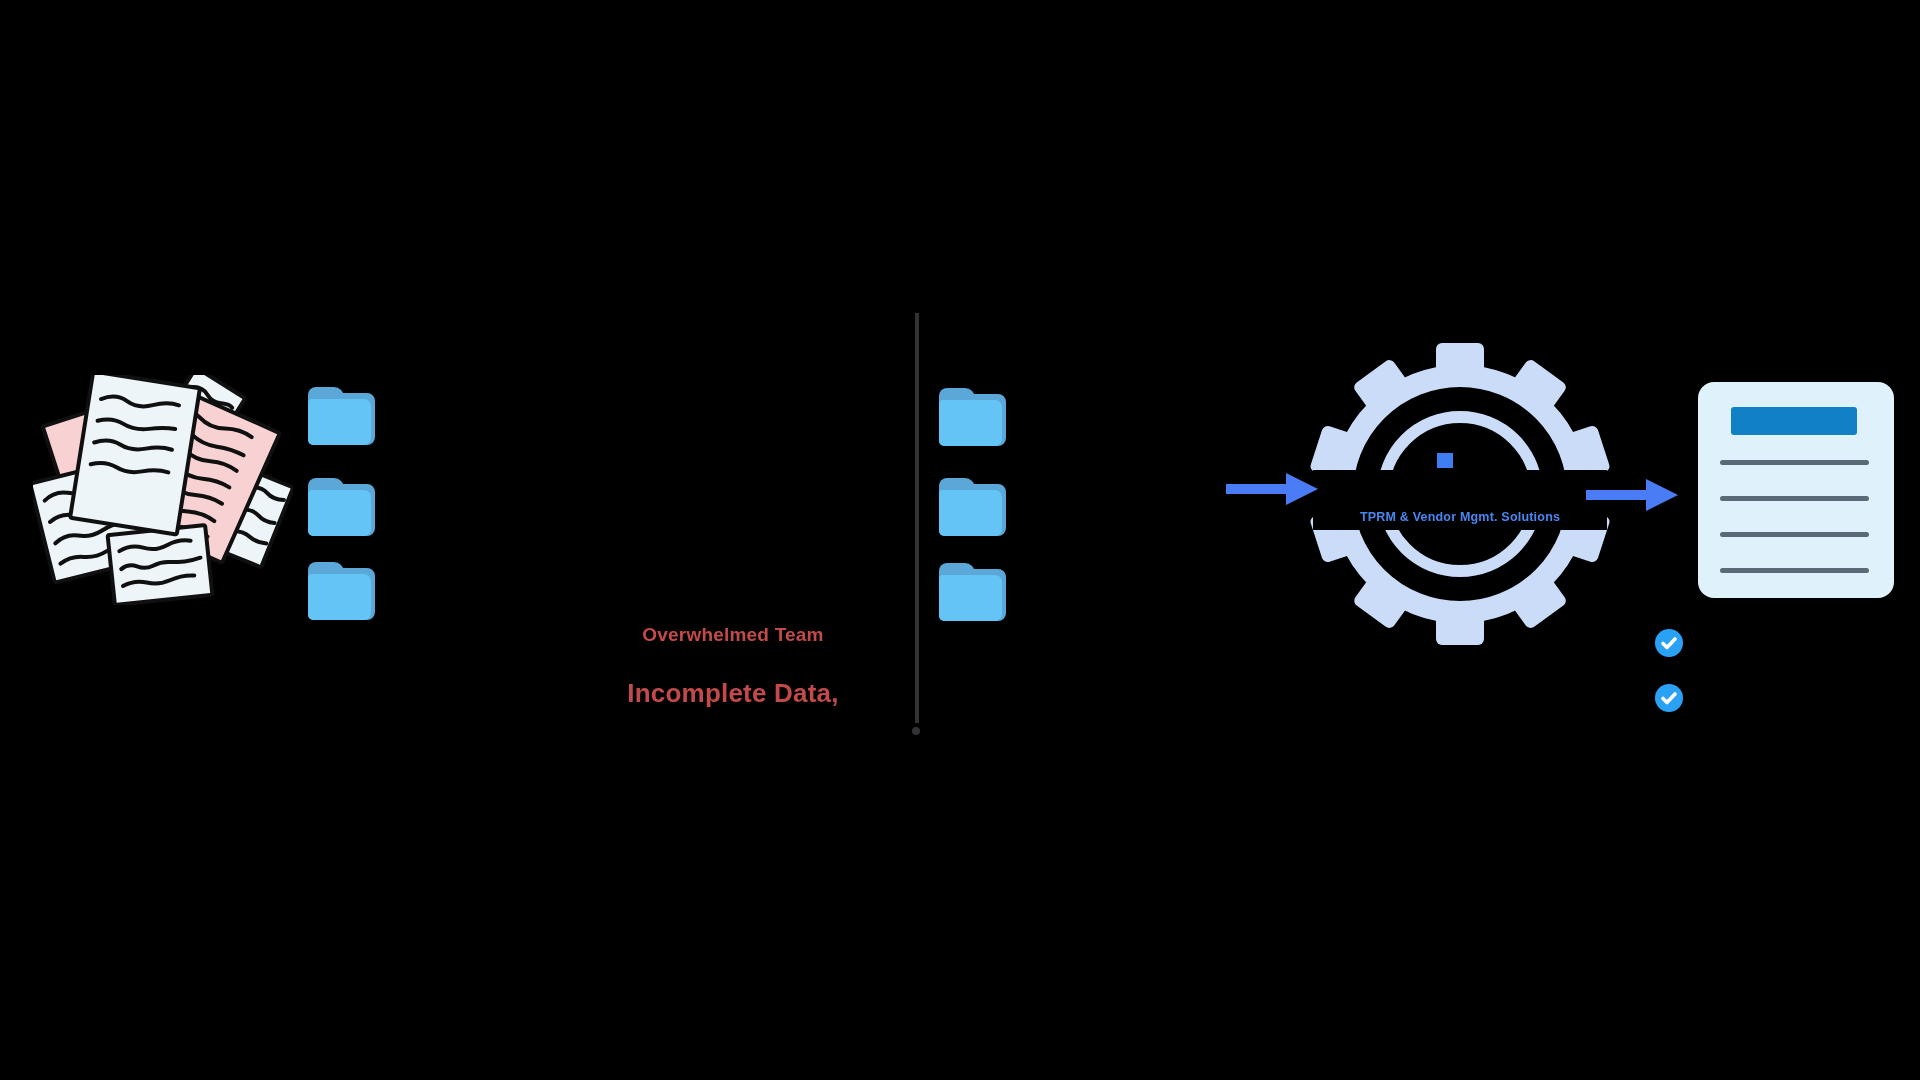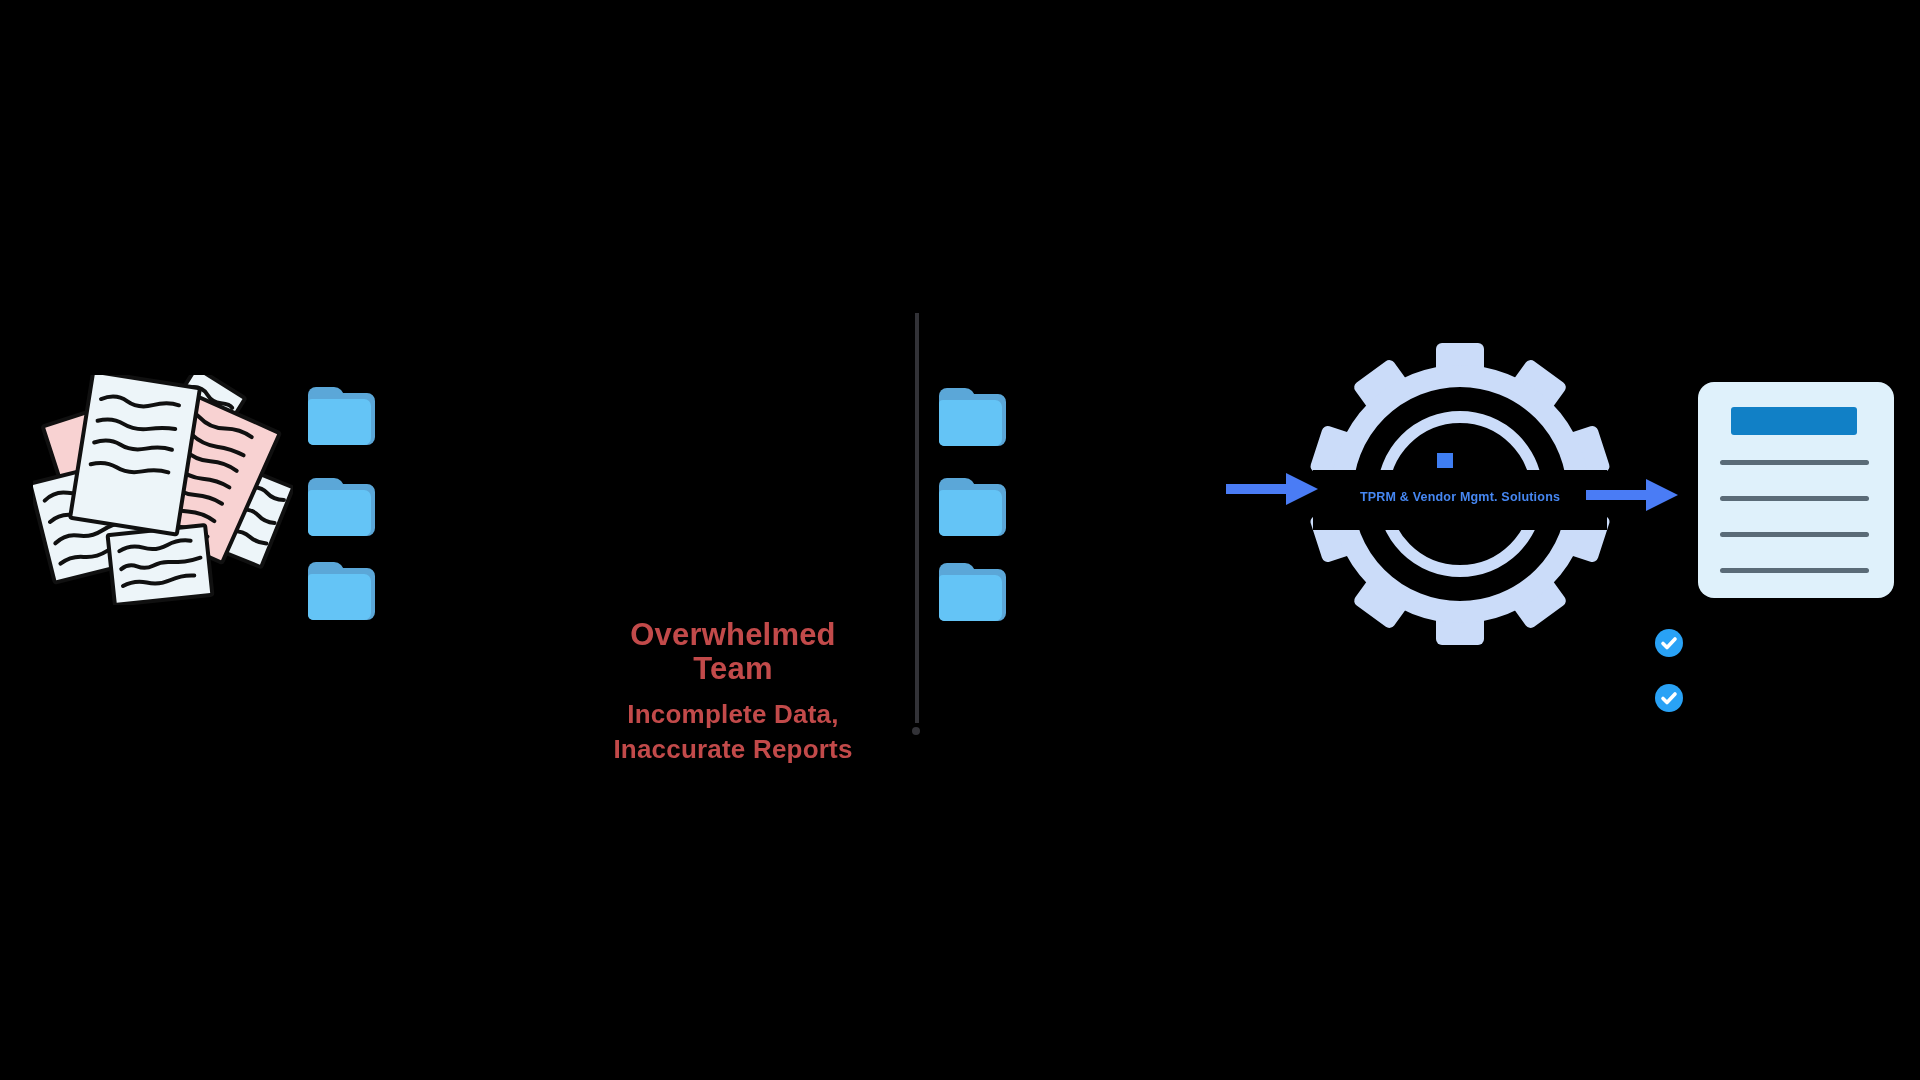--- a/index.html
+++ b/index.html
@@ -4,39 +4,39 @@
 <style>
   html,body{margin:0;padding:0;background:#000;}
   .canvas{position:relative;width:1920px;height:1080px;background:#000000;overflow:hidden;
           font-family:"Liberation Sans", sans-serif;}
   .abs{position:absolute;}
 
   
   .caption{position:absolute;text-align:center;color:#C24A4A;font-weight:700;}
   .cap-left{left:60px;top:620px;width:235px;font-size:25px;line-height:32.5px;letter-spacing:.3px;}
   .cap-mid{left:600px;top:618px;width:266px;font-size:26px;line-height:35px;letter-spacing:.2px;}
-  .cap-mid .headline{font-size:31px;line-height:34px;margin-bottom:11px;}
+  .cap-mid .headline{font-size:19px;line-height:34px;margin-bottom:24px;}
 
   
   .divider{position:absolute;left:915px;top:313px;width:4px;height:410px;background:#323237;}
   .divider-dot{position:absolute;left:912px;top:727px;width:8px;height:8px;border-radius:50%;background:#323237;}
 
   
   .folder{position:absolute;width:67px;height:58px;}
   .folder .back{position:absolute;left:0;top:6px;width:67px;height:52px;background:#5BA7D8;border-radius:5px 8px 8px 6px;}
   .folder .tab{position:absolute;left:0;top:0;width:36px;height:18px;background:#5BA7D8;border-radius:8px 10px 0 0;}
   .folder .front{position:absolute;left:0;top:12px;width:63px;height:46px;background:#64C4F6;border-radius:4px 7px 7px 5px;}
 
   
   .report{position:absolute;left:1698px;top:382px;width:196px;height:216px;background:#DFF1FB;border-radius:16px;}
   .report .header{position:absolute;left:33px;top:25px;width:126px;height:28px;background:#1180C6;border-radius:3px;}
   .report .line{position:absolute;left:22px;width:149px;height:5px;background:#5A6B77;border-radius:3px;}
 
   
-  .gear-label{position:absolute;left:1330px;top:490px;width:260px;text-align:center;
+  .gear-label{position:absolute;left:1330px;top:510px;width:260px;text-align:center;
               font-size:12.5px;line-height:14px;font-weight:700;color:#4687F2;letter-spacing:.2px;}
 </style>
 </head>
 <body>
 
 <div class="canvas">
 
   <svg class="abs" style="left:33px;top:375px" width="260" height="230" viewBox="0 0 260 230">
 
     <g transform="rotate(-18 44 73)">
@@ -105,21 +105,20 @@
   <div class="folder" style="left:308px;top:562px">
     <div class="tab"></div>
     <div class="back"></div>
     <div class="front"></div>
   </div>
 
 
   <div class="caption cap-mid">
     <div class="headline">Overwhelmed Team</div>
     <div>Incomplete Data,</div>
-    <div>Inaccurate Reports</div>
   </div>
 
   <div class="divider"></div>
   <div class="divider-dot"></div>
 
   <div class="folder" style="left:939px;top:388px">
     <div class="tab"></div>
     <div class="back"></div>
     <div class="front"></div>
   </div>

